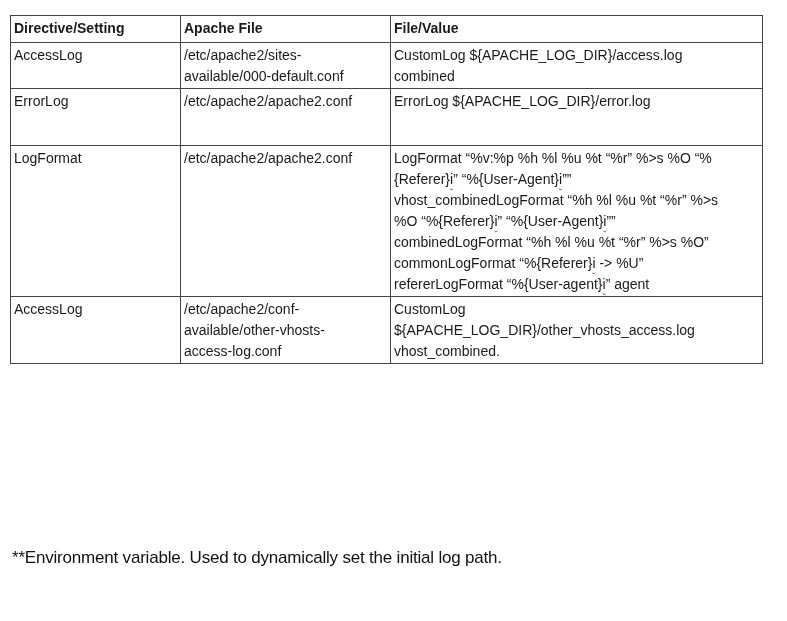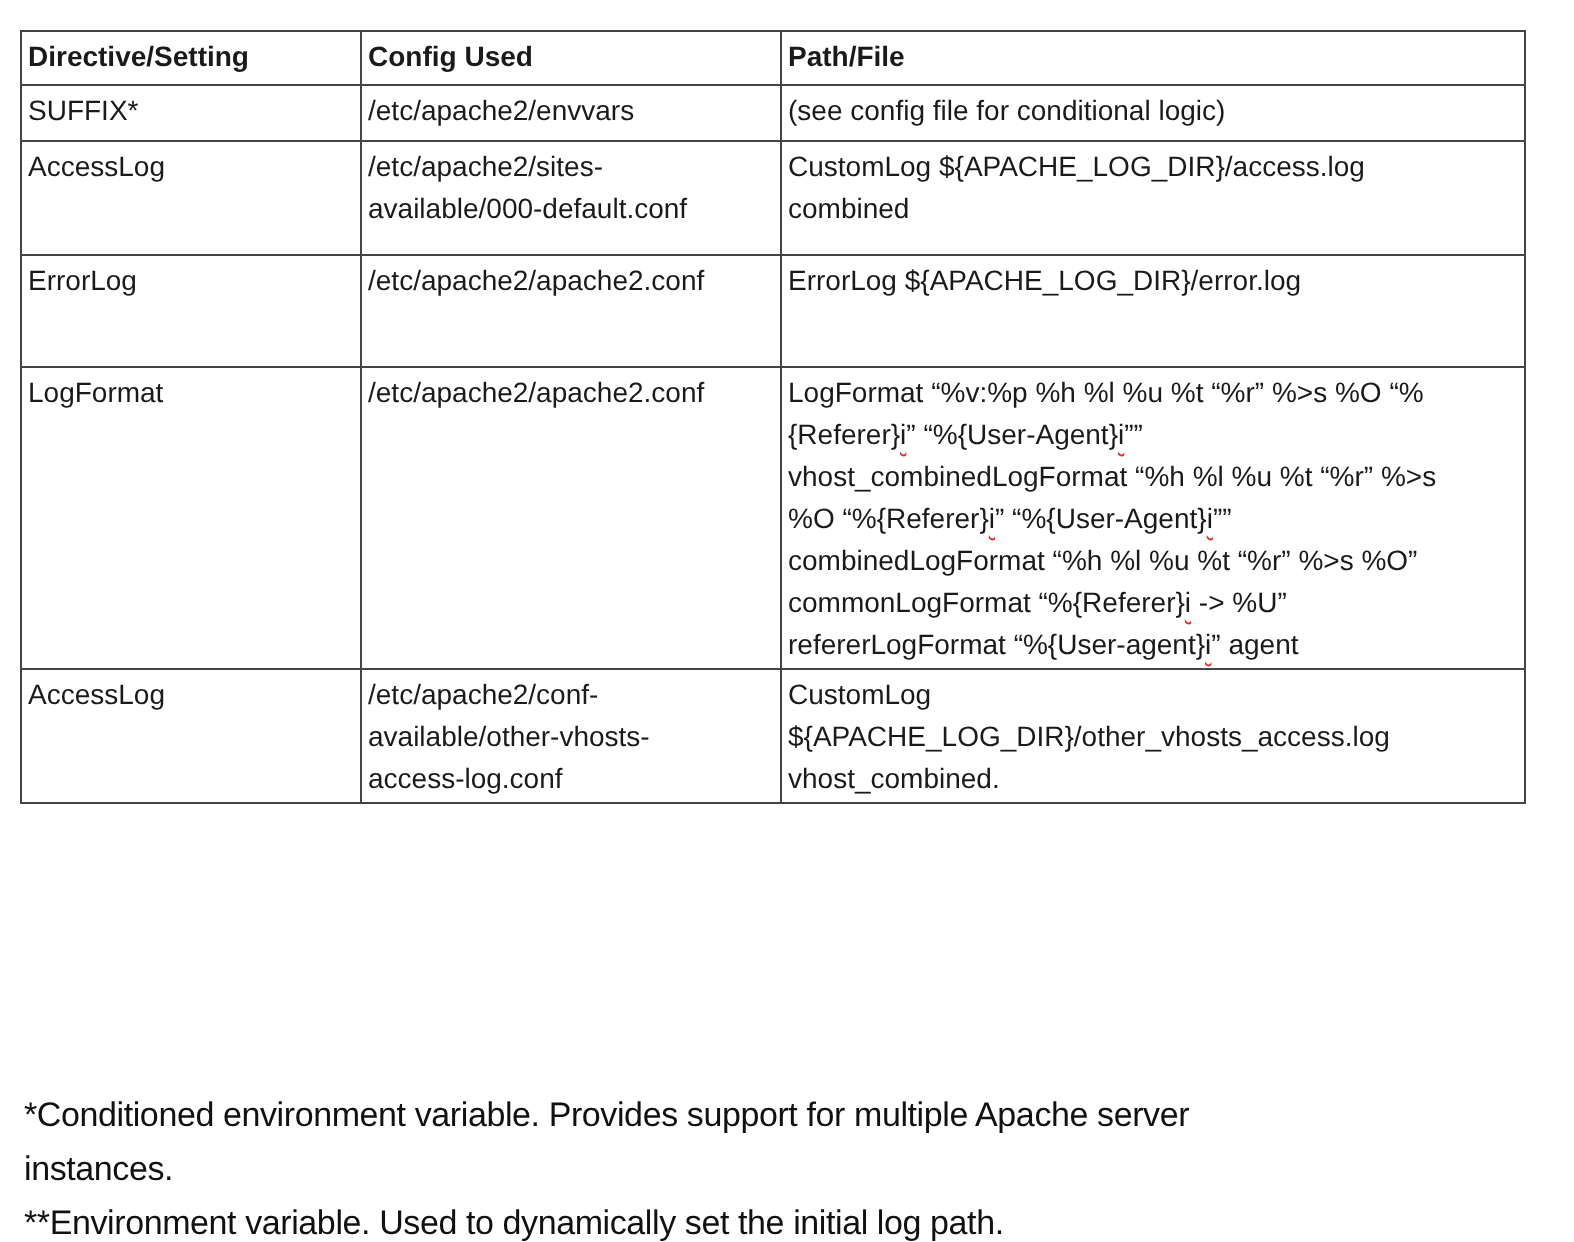--- a/index.html
+++ b/index.html
@@ -72,36 +72,25 @@
 
   <table class="cfg">
     <colgroup>
       <col class="c1">
         <col class="c2">
         <col class="c3">
     </colgroup>
     <thead>
       <tr>
         <th>Directive/Setting</th>
-        <th>Config Used</th>
-        <th>Path/File</th>
+        <th>Apache File</th>
+        <th>File/Value</th>
       </tr>
     </thead>
     <tbody>
-        <tr>
-          <td class="col1">
-            <div class="par">SUFFIX*</div>
-          </td>
-          <td class="col2">
-            <div class="par">/etc/apache2/envvars</div>
-          </td>
-          <td class="col3">
-            <div class="par">(see config file for conditional logic)</div>
-          </td>
-        </tr>
         <tr>
           <td class="col1">
             <div class="par">AccessLog</div>
           </td>
           <td class="col2">
             <div class="par">/etc/apache2/sites-available/000-default.conf</div>
           </td>
           <td class="col3">
             <div class="par">CustomLog ${APACHE_LOG_DIR}/access.log combined</div>
           </td>
@@ -140,17 +129,16 @@
             <div class="par">/etc/apache2/conf-available/other-vhosts-access-log.conf</div>
           </td>
           <td class="col3">
             <div class="par">CustomLog ${APACHE_LOG_DIR}/other_vhosts_access.log vhost_combined.</div>
           </td>
         </tr>
       </tbody>
   </table>
 
   <div class="footnotes">
-    <p>*Conditioned environment variable. Provides support for multiple Apache server instances.</p>
     <p>**Environment variable. Used to dynamically set the initial log path.</p>
   </div>
 
 </div>
 
 </body></html>

